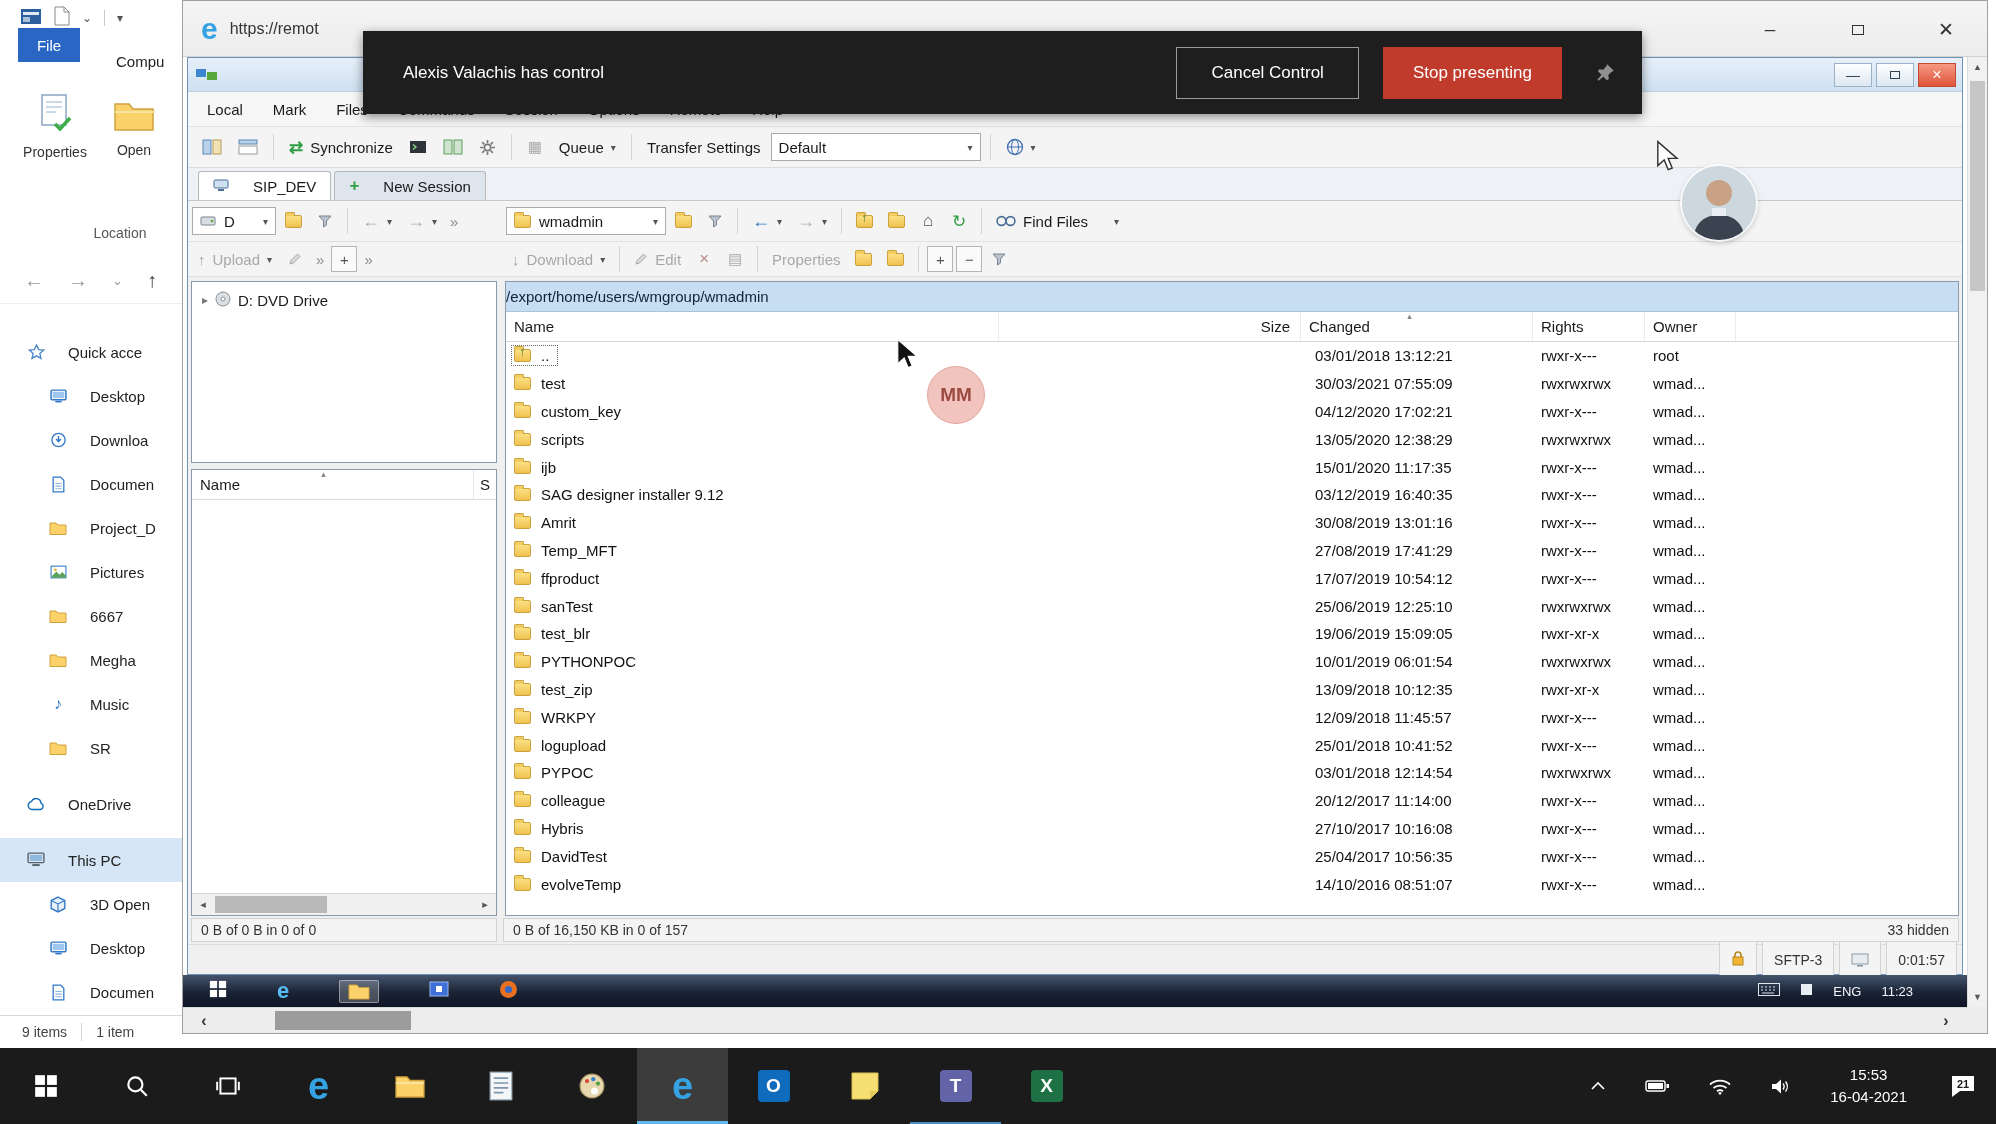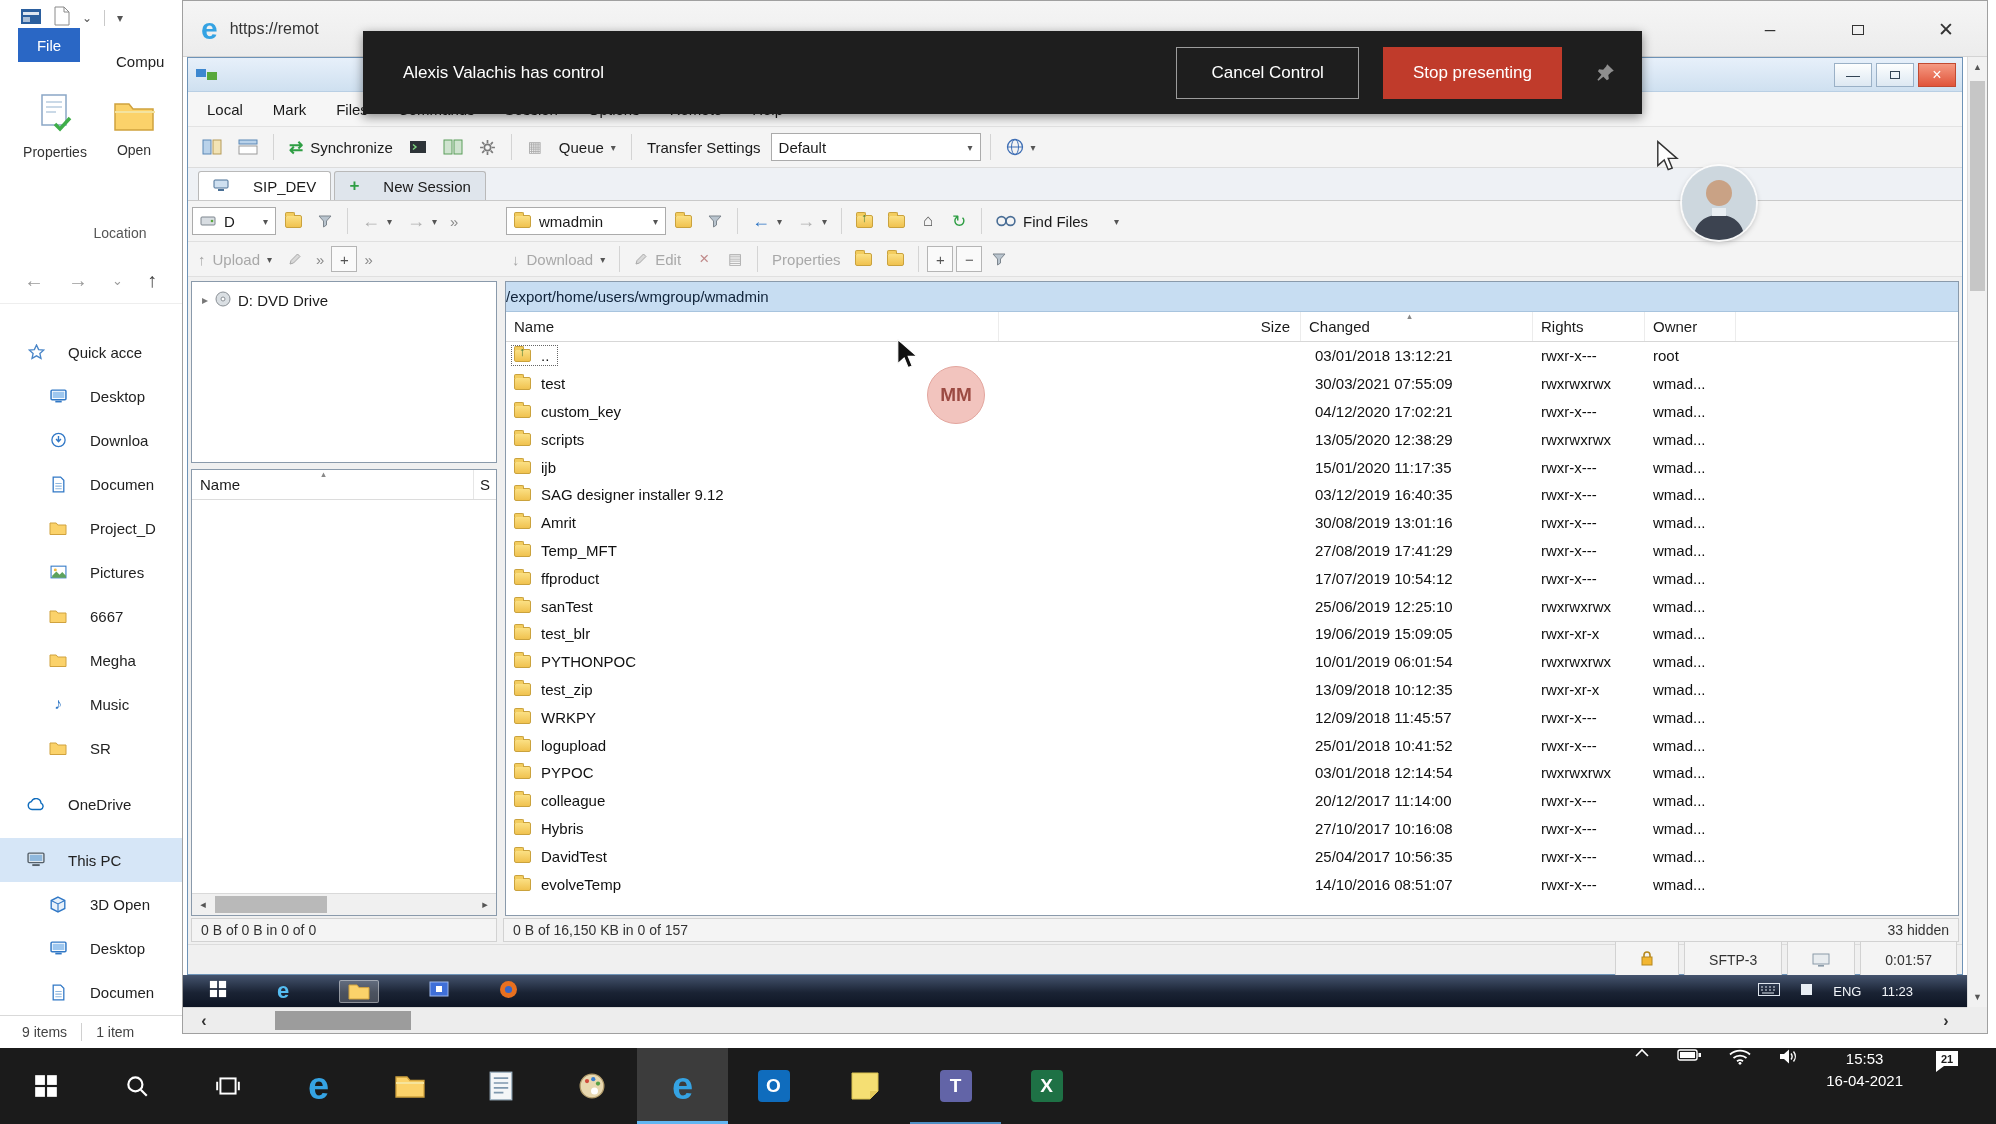--- a/index.html
+++ b/index.html
@@ -140,21 +140,21 @@
   .fico::before{content:"";position:absolute;top:-4px;left:-1px;width:8px;height:3px;background:#f3cd5f;
         border:1px solid #caa23d;border-bottom:none;border-radius:2px 2px 0 0;}
   .fico.up::after{content:"↑";position:absolute;left:4px;top:-4px;font-size:12px;line-height:12px;
         color:#2f6f2f;font-weight:bold;}
   .ws-status{height:28px;display:flex;background:#f0f0f0;padding:2px 3px;gap:6px;font-size:14px;flex:none;}
   .st-cell{border:1px solid #d2d2d2;background:#f4f4f4;display:flex;align-items:center;padding:0 9px;color:#333;}
   .st-left{width:306px;flex:none;}
   .st-right{flex:1;display:flex;justify-content:space-between;}
   .ws-bottom{height:30px;background:#f0f0f0;border-top:1px solid #dcdcdc;display:flex;align-items:center;
              justify-content:flex-end;gap:5px;padding:2px 5px;font-size:14px;flex:none;}
-  .bt-cell{border:1px solid #d2d2d2;height:37px;display:flex;align-items:center;padding:0 24px;gap:6px;
+  .bt-cell{border:1px solid #d2d2d2;height:37px;display:flex;align-items:center;padding:0 11px;gap:6px;
            background:#f4f4f4;color:#333;}
 
   
   .remote-tb{position:absolute;left:0;top:918px;width:1784px;height:32px;
              background:linear-gradient(#45546e,#1a2334 55%,#0e1524);display:flex;align-items:center;color:#fff;}
   .rtb-apps{display:flex;align-items:center;gap:50px;margin-left:26px;}
   .rtb-hl{background:rgba(255,255,255,.22);border:1px solid rgba(255,255,255,.4);border-radius:2px;
           padding:2px 8px;display:inline-flex;}
   .rie{font-size:22px;font-weight:bold;color:#55bdf2;line-height:1;}
   .rtb-right{margin-left:auto;display:flex;align-items:center;gap:20px;margin-right:54px;font-size:13px;color:#f2f5f9;}
@@ -180,21 +180,21 @@
   
   .taskbar{position:absolute;left:0;top:1048px;width:1996px;height:76px;background:#1b1b1b;display:flex;
            align-items:stretch;z-index:50;}
   .tb-apps{display:flex;}
   .tb-app{width:91px;display:flex;align-items:center;justify-content:center;position:relative;}
   .tb-app.active{background:#3c3c3c;box-shadow:inset 0 -3px 0 #61b6f2;}
   .tb-app.open{box-shadow:inset 0 -2px 0 #4f90c4;}
   .appsq{width:32px;height:32px;border-radius:4px;display:flex;align-items:center;justify-content:center;
          color:#fff;font-weight:bold;font-size:19px;}
   .edge-e{font-size:38px;font-weight:bold;color:#35a3e3;line-height:1;}
-  .tray{margin-left:auto;display:flex;align-items:flex-start;gap:27px;padding-right:32px;color:#fff;}
+  .tray{margin-left:auto;display:flex;align-items:center;gap:39px;padding-right:16px;color:#fff;}
   .tray .ticon{display:flex;align-items:center;}
   .clock{text-align:center;font-size:15px;line-height:1.45;}
   .notif{position:relative;width:34px;display:flex;justify-content:center;}
   .notif .cnt{position:absolute;top:5px;left:0;right:0;text-align:center;color:#1b1b1b;font-size:11px;font-weight:bold;}
 </style>
 </head>
 <body>
 
 <div class="screen">
 

